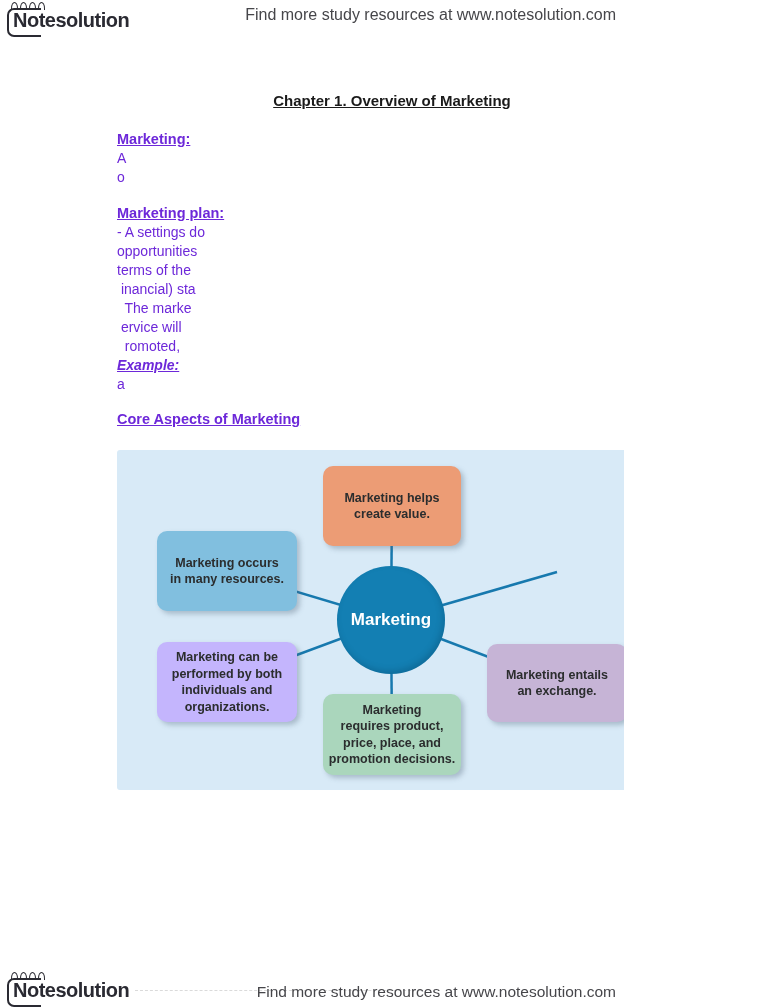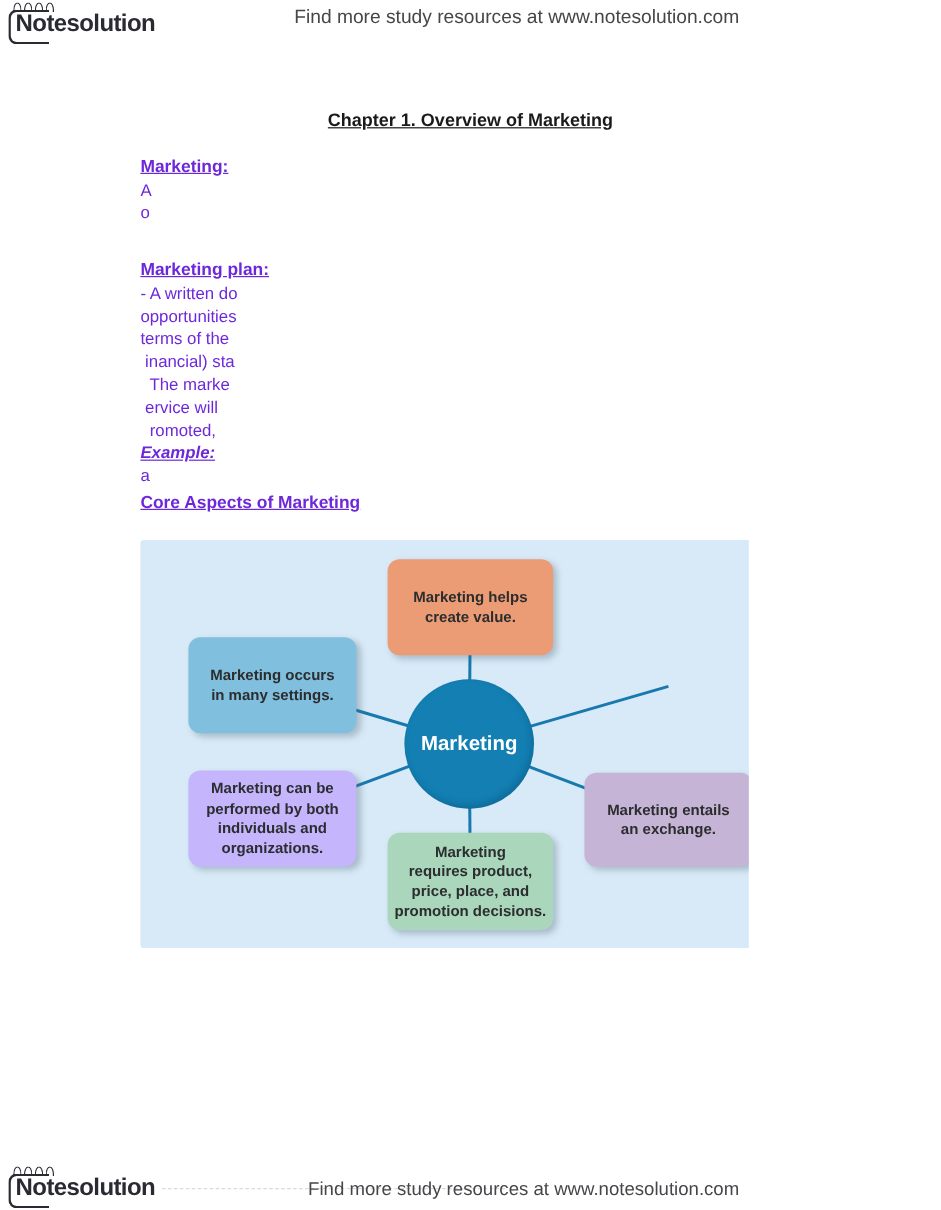--- a/index.html
+++ b/index.html
@@ -24,21 +24,21 @@
   .tagline-bottom{top:983px;font-size:15.5px;}
   .logo-top{top:5px;left:9px;}
   .logo-bottom{top:975px;left:9px;}
   .perforation{position:absolute;left:135px;top:990px;width:286px;border-top:1.5px dashed #dadada;}
 
   
   .title{position:absolute;top:92px;left:0;width:784px;text-align:center;
     font-size:15px;font-weight:bold;text-decoration:underline;color:#1a1a1a;}
   .textblock{position:absolute;left:117px;font-size:14px;line-height:19px;color:#6d28d9;}
   .sec-marketing{top:130px;}
-  .sec-plan{top:216px;}
+  .sec-plan{top:204px;}
   .sec-heading{font-weight:bold;text-decoration:underline;font-size:14.5px;}
   .plan-line{white-space:pre;}
   .example{font-weight:bold;font-style:italic;text-decoration:underline;white-space:pre;}
   .core-heading{top:410px;font-weight:bold;text-decoration:underline;font-size:14.5px;}
 
   
   .diagram{position:absolute;left:117px;top:450px;width:550px;height:340px;
     border-radius:3px;}
   .diagram svg{position:absolute;left:0;top:0;}
   .node{position:absolute;border-radius:10px;display:flex;align-items:center;justify-content:center;
@@ -74,21 +74,21 @@
   <div class="title">Chapter 1. Overview of Marketing</div>
 
   <div class="textblock sec-marketing">
     <div class="sec-heading">Marketing:</div>
     <div class="plan-line">A</div>
     <div class="plan-line">o</div>
   </div>
 
   <div class="textblock sec-plan">
     <div class="sec-heading">Marketing plan:</div>
-    <div class="plan-line">- A written do</div>
+    <div class="plan-line">- A settings do</div>
     <div class="plan-line">opportunities</div>
     <div class="plan-line">terms of the</div>
     <div class="plan-line"> inancial) sta</div>
     <div class="plan-line">  The marke</div>
     <div class="plan-line"> ervice will</div>
     <div class="plan-line">  romoted,</div>
     <div class="example">Example:</div>
     <div class="plan-line">a</div>
   </div>
 
@@ -102,21 +102,21 @@
         <line x1="274" y1="170" x2="440" y2="122"></line>
         <line x1="274" y1="170" x2="110" y2="231"></line>
         <line x1="274" y1="170" x2="440" y2="233"></line>
         <line x1="274" y1="170" x2="275" y2="285"></line>
       </g>
     </svg>
 
     <div class="node node-top" style="background-color: rgb(236, 156, 117);">Marketing helps
 create value.</div>
     <div class="node node-left" style="background-color: rgb(129, 191, 223);">Marketing occurs
-in many settings.</div>
+in many resources.</div>
     <div class="node node-bl" style="background-color: #c4b5fd;">Marketing can be
 performed by both
 individuals and
 organizations.</div>
     <div class="node node-br" style="background-color: rgb(198, 180, 214);">Marketing entails
 an exchange.</div>
     <div class="node node-bottom" style="background-color: rgb(170, 214, 188);">Marketing
 requires product,
 price, place, and
 promotion decisions.</div>

